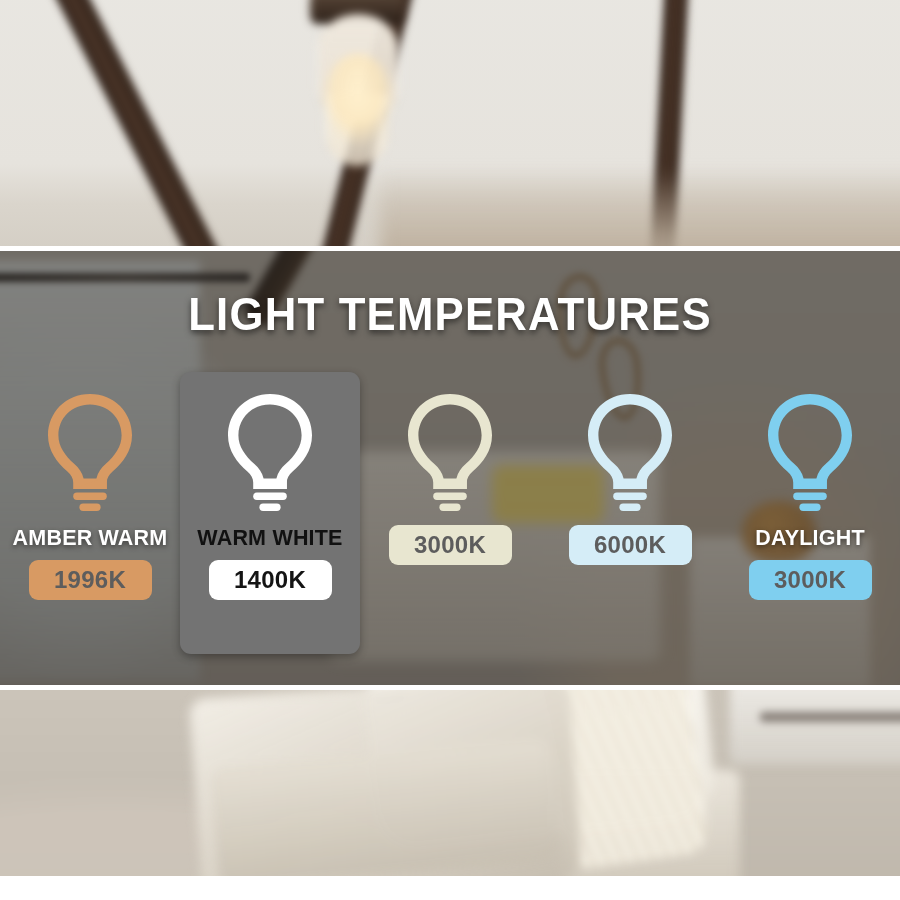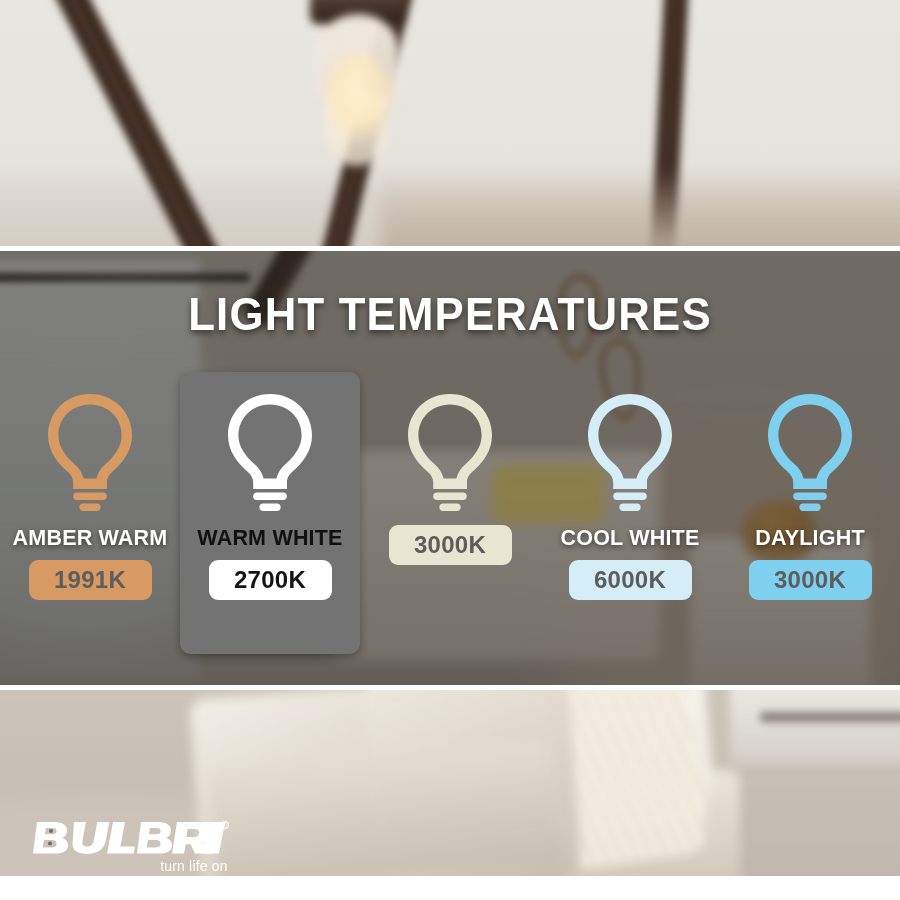--- a/index.html
+++ b/index.html
@@ -248,52 +248,51 @@
   <div class="cards">
 
     <div class="card">
       <svg class="bulb" viewBox="0 0 104 128">
         <path d="M52 6 C27.8 6 10 24.6 10 47.2 C10 62.8 19 74.4 29.4 83.6 C33.2 87 35.2 90.4 35.2 94.6 L35.2 101 L68.8 101 L68.8 94.6 C68.8 90.4 70.8 87 74.6 83.6 C85 74.4 94 62.8 94 47.2 C94 24.6 76.2 6 52 6 Z M52 16.4 C70.4 16.4 83.6 30.2 83.6 47.2 C83.6 58.6 76.8 67.8 67.6 76 C63.2 79.9 59.8 84.4 58.4 90.6 L45.6 90.6 C44.2 84.4 40.8 79.9 36.4 76 C27.2 67.8 20.4 58.6 20.4 47.2 C20.4 30.2 33.6 16.4 52 16.4 Z" fill="#D89A63"></path>
         <path d="M68.8 88.6 L68.8 101 L35.2 101 L68.8 88.6 Z" fill="#D89A63"></path>
         <rect x="35.2" y="104.6" width="33.6" height="7.4" rx="3.7" fill="#D89A63"></rect>
         <rect x="41.4" y="115.6" width="21.2" height="7.4" rx="3.7" fill="#D89A63"></rect>
       </svg>
       <div class="card-label">AMBER WARM</div>
-      <div class="badge" style="background:#D89A63">1991K</div>
+      <div class="badge" style="background:#D89A63">1996K</div>
     </div>
 
     <div class="card active">
       <svg class="bulb" viewBox="0 0 104 128">
         <path d="M52 6 C27.8 6 10 24.6 10 47.2 C10 62.8 19 74.4 29.4 83.6 C33.2 87 35.2 90.4 35.2 94.6 L35.2 101 L68.8 101 L68.8 94.6 C68.8 90.4 70.8 87 74.6 83.6 C85 74.4 94 62.8 94 47.2 C94 24.6 76.2 6 52 6 Z M52 16.4 C70.4 16.4 83.6 30.2 83.6 47.2 C83.6 58.6 76.8 67.8 67.6 76 C63.2 79.9 59.8 84.4 58.4 90.6 L45.6 90.6 C44.2 84.4 40.8 79.9 36.4 76 C27.2 67.8 20.4 58.6 20.4 47.2 C20.4 30.2 33.6 16.4 52 16.4 Z" fill="#FFFFFF"></path>
         <path d="M68.8 88.6 L68.8 101 L35.2 101 L68.8 88.6 Z" fill="#FFFFFF"></path>
         <rect x="35.2" y="104.6" width="33.6" height="7.4" rx="3.7" fill="#FFFFFF"></rect>
         <rect x="41.4" y="115.6" width="21.2" height="7.4" rx="3.7" fill="#FFFFFF"></rect>
       </svg>
       <div class="card-label">WARM WHITE</div>
-      <div class="badge">2700K</div>
+      <div class="badge">1400K</div>
     </div>
 
     <div class="card">
       <svg class="bulb" viewBox="0 0 104 128">
         <path d="M52 6 C27.8 6 10 24.6 10 47.2 C10 62.8 19 74.4 29.4 83.6 C33.2 87 35.2 90.4 35.2 94.6 L35.2 101 L68.8 101 L68.8 94.6 C68.8 90.4 70.8 87 74.6 83.6 C85 74.4 94 62.8 94 47.2 C94 24.6 76.2 6 52 6 Z M52 16.4 C70.4 16.4 83.6 30.2 83.6 47.2 C83.6 58.6 76.8 67.8 67.6 76 C63.2 79.9 59.8 84.4 58.4 90.6 L45.6 90.6 C44.2 84.4 40.8 79.9 36.4 76 C27.2 67.8 20.4 58.6 20.4 47.2 C20.4 30.2 33.6 16.4 52 16.4 Z" fill="#E8E6D0"></path>
         <path d="M68.8 88.6 L68.8 101 L35.2 101 L68.8 88.6 Z" fill="#E8E6D0"></path>
         <rect x="35.2" y="104.6" width="33.6" height="7.4" rx="3.7" fill="#E8E6D0"></rect>
         <rect x="41.4" y="115.6" width="21.2" height="7.4" rx="3.7" fill="#E8E6D0"></rect>
       </svg>
       <div class="badge" style="background:#E8E6D0">3000K</div>
     </div>
 
     <div class="card">
       <svg class="bulb" viewBox="0 0 104 128">
         <path d="M52 6 C27.8 6 10 24.6 10 47.2 C10 62.8 19 74.4 29.4 83.6 C33.2 87 35.2 90.4 35.2 94.6 L35.2 101 L68.8 101 L68.8 94.6 C68.8 90.4 70.8 87 74.6 83.6 C85 74.4 94 62.8 94 47.2 C94 24.6 76.2 6 52 6 Z M52 16.4 C70.4 16.4 83.6 30.2 83.6 47.2 C83.6 58.6 76.8 67.8 67.6 76 C63.2 79.9 59.8 84.4 58.4 90.6 L45.6 90.6 C44.2 84.4 40.8 79.9 36.4 76 C27.2 67.8 20.4 58.6 20.4 47.2 C20.4 30.2 33.6 16.4 52 16.4 Z" fill="#D5EDF7"></path>
         <path d="M68.8 88.6 L68.8 101 L35.2 101 L68.8 88.6 Z" fill="#D5EDF7"></path>
         <rect x="35.2" y="104.6" width="33.6" height="7.4" rx="3.7" fill="#D5EDF7"></rect>
         <rect x="41.4" y="115.6" width="21.2" height="7.4" rx="3.7" fill="#D5EDF7"></rect>
       </svg>
-      <div class="card-label">COOL WHITE</div>
       <div class="badge" style="background:#D5EDF7">6000K</div>
     </div>
 
     <div class="card">
       <svg class="bulb" viewBox="0 0 104 128">
         <path d="M52 6 C27.8 6 10 24.6 10 47.2 C10 62.8 19 74.4 29.4 83.6 C33.2 87 35.2 90.4 35.2 94.6 L35.2 101 L68.8 101 L68.8 94.6 C68.8 90.4 70.8 87 74.6 83.6 C85 74.4 94 62.8 94 47.2 C94 24.6 76.2 6 52 6 Z M52 16.4 C70.4 16.4 83.6 30.2 83.6 47.2 C83.6 58.6 76.8 67.8 67.6 76 C63.2 79.9 59.8 84.4 58.4 90.6 L45.6 90.6 C44.2 84.4 40.8 79.9 36.4 76 C27.2 67.8 20.4 58.6 20.4 47.2 C20.4 30.2 33.6 16.4 52 16.4 Z" fill="#7FCFEF"></path>
         <path d="M68.8 88.6 L68.8 101 L35.2 101 L68.8 88.6 Z" fill="#7FCFEF"></path>
         <rect x="35.2" y="104.6" width="33.6" height="7.4" rx="3.7" fill="#7FCFEF"></rect>
         <rect x="41.4" y="115.6" width="21.2" height="7.4" rx="3.7" fill="#7FCFEF"></rect>
       </svg>
@@ -311,34 +310,14 @@
       <div class="bot-furn"></div>
       <div class="bot-dark"></div>
       <div class="bot-bedbase"></div>
       <div class="bot-duvet"></div>
       <div class="bot-throw"></div>
       <div class="bot-bench"></div>
       <div class="bot-bench2"></div>
     </div>
   </div>
 
-  <div class="logo">
-    <svg class="logo-mark" width="200" height="36" viewBox="0 0 200 36">
-      <g fill="#ffffff">
-        <path d="M4 4 L22 4 C30 4 34 7.5 34 13 C34 16.4 32 18.8 29 20 C32.6 20.9 35 23.6 35 27.2 C35 32.4 30.6 35.5 22.6 35.5 L0 35.5 L4 4 Z M13 10 L11.8 16.2 L19 16.2 C22 16.2 23.6 15 23.6 12.9 C23.6 11 22.2 10 19.4 10 L13 10 Z M11 22 L9.7 29.4 L18.6 29.4 C21.8 29.4 23.6 28.1 23.6 25.8 C23.6 23.5 22 22 18.8 22 L11 22 Z"></path>
-        <circle cx="18" cy="13" r="2" fill="#6b6b6b"></circle>
-        <circle cx="17" cy="25.6" r="2" fill="#6b6b6b"></circle>
-        <path d="M41 4 L53 4 L49.4 23 C48.8 26.4 50.4 28.6 54 28.6 C57.6 28.6 60 26.4 60.7 23 L64.3 4 L76.3 4 L72.6 23.6 C70.7 31.6 64.3 36 54 36 C43.7 36 38.3 31.6 39.7 23.6 L41 4 Z"></path>
-        <path d="M80 4 L92 4 L87.4 28.4 L102 28.4 L100.6 35.5 L74 35.5 L80 4 Z"></path>
-        <path d="M108 4 L126 4 C134 4 138 7.5 138 13 C138 16.4 136 18.8 133 20 C136.6 20.9 139 23.6 139 27.2 C139 32.4 134.6 35.5 126.6 35.5 L104 35.5 L108 4 Z M117 10 L115.8 16.2 L123 16.2 C126 16.2 127.6 15 127.6 12.9 C127.6 11 126.2 10 123.4 10 L117 10 Z M115 22 L113.7 29.4 L122.6 29.4 C125.8 29.4 127.6 28.1 127.6 25.8 C127.6 23.5 126 22 122.8 22 L115 22 Z"></path>
-        <path d="M144 4 L164 4 C172.6 4 177 8 177 14.6 C177 19.6 174.2 23.2 169.4 24.9 L175 35.5 L162 35.5 L157.6 26.2 L152.8 26.2 L151 35.5 L139 35.5 L144 4 Z M154.6 11 L153.4 19 L161.2 19 C164.4 19 166.2 17.4 166.2 14.8 C166.2 12.4 164.6 11 161.6 11 L154.6 11 Z"></path>
-        <path d="M180 4 L192 4 L186 35.5 L174 35.5 L180 4 Z"></path>
-      </g>
-      <g fill="#ffffff">
-        <path d="M183 4 L200 4 L198.6 11.4 L193 11.4 L188.4 35.5 L176.4 35.5 L181 11.4 L175.4 11.4 L177 4 Z" transform="translate(-8,0)"></path>
-      </g>
-      <circle cx="192" cy="7" r="3.4" fill="none" stroke="#ffffff" stroke-width="1.2"></circle>
-      <text x="192" y="9.4" font-size="5" fill="#ffffff" text-anchor="middle" font-family="Liberation Sans, sans-serif">R</text>
-    </svg>
-    <div class="logo-tag">turn life on</div>
-  </div>
 
 </div>
 
 </body></html>

